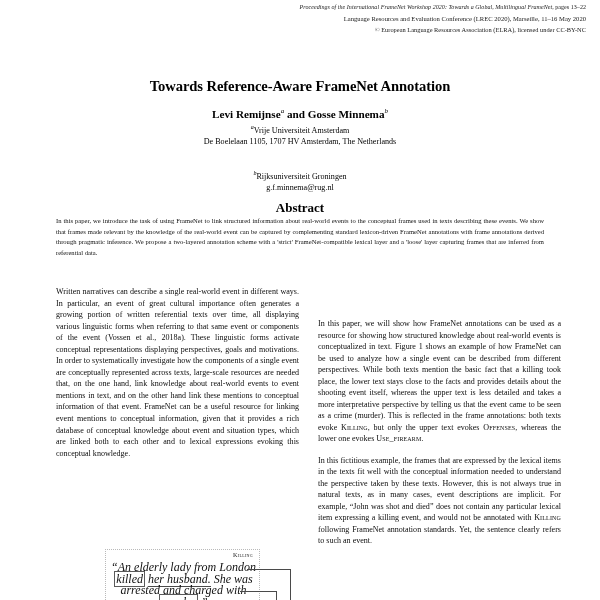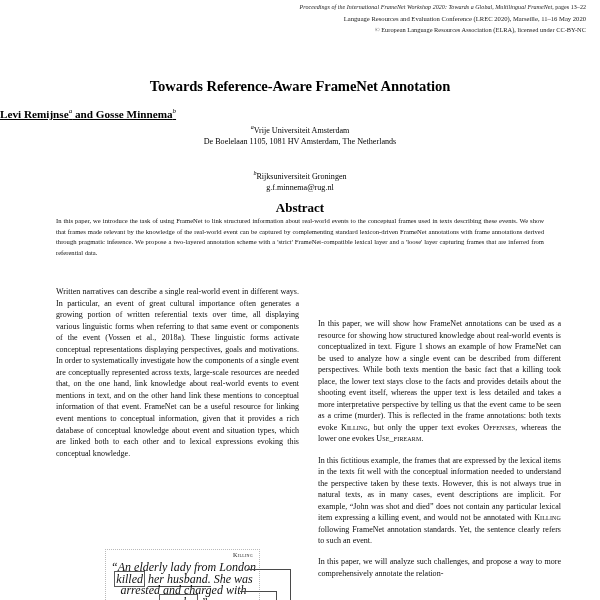--- a/index.html
+++ b/index.html
@@ -64,23 +64,23 @@
     text-align: center;
     font-size: 14.6px;
     font-weight: bold;
     letter-spacing: -0.1px;
   }
   .authors {
     position: absolute;
     top: 107px;
     left: 0;
     width: 600px;
+    text-align: center;
     font-size: 11.2px;
     font-weight: bold;
-    text-decoration: underline;
   }
   .authors sup {
     font-weight: normal;
     font-style: italic;
     font-size: 7px;
     vertical-align: super;
   }
   .affil {
     position: absolute;
     left: 0;
@@ -211,39 +211,38 @@
     <div class="line2">Language Resources and Evaluation Conference (LREC 2020), Marseille, 11–16 May 2020</div>
     <div class="line3">© European Language Resources Association (ELRA), licensed under CC-BY-NC</div>
   </div>
 
   <div class="title">Towards Reference-Aware FrameNet Annotation</div>
 
   <div class="authors"><span>Levi Remijnse</span><sup>a</sup><span> and Gosse Minnema</span><sup>b</sup></div>
 
   <div class="affil affil-a">
     <div><sup>a</sup><span>Vrije Universiteit Amsterdam</span></div>
-    <div>De Boelelaan 1105, 1081 HV Amsterdam, The Netherlands</div>
+    <div>De Boelelaan 1105, 1707 HV Amsterdam, The Netherlands</div>
   </div>
 
   <div class="affil affil-b">
     <div><sup>b</sup><span>Rijksuniversiteit Groningen</span></div>
     <div>g.f.minnema@rug.nl</div>
   </div>
 
   <div class="abstract-head">Abstract</div>
   <div class="abstract-body">In this paper, we introduce the task of using FrameNet to link structured information about real-world events to the conceptual frames used in texts describing these events. We show that frames made relevant by the knowledge of the real-world event can be captured by complementing standard lexicon-driven FrameNet annotations with frame annotations derived through pragmatic inference. We propose a two-layered annotation scheme with a 'strict' FrameNet-compatible lexical layer and a 'loose' layer capturing frames that are inferred from referential data.</div>
 
   <div class="col col-left">
     <p>Written narratives can describe a single real-world event in different ways. In particular, an event of great cultural importance often generates a growing portion of written referential texts over time, all displaying various linguistic forms when referring to that same event or components of the event (Vossen et al., 2018a). These linguistic forms activate conceptual representations displaying perspectives, goals and motivations. In order to systematically investigate how the components of a single event are conceptually represented across texts, large-scale resources are needed that, on the one hand, link knowledge about real-world events to event mentions in text, and on the other hand link these mentions to conceptual information of that event. FrameNet can be a useful resource for linking event mentions to conceptual information, given that it provides a rich database of conceptual knowledge about event and situation types, which are linked both to each other and to lexical expressions evoking this conceptual knowledge.</p>
   </div>
 
   <div class="col col-right">
     <p><span>In this paper, we will show how FrameNet annotations can be used as a resource for showing how structured knowledge about real-world events is conceptualized in text. Figure 1 shows an example of how FrameNet can be used to analyze how a single event can be described from different perspectives. While both texts mention the basic fact that a killing took place, the lower text stays close to the facts and provides details about the shooting event itself, whereas the upper text is less detailed and takes a more interpretative perspective by telling us that the event came to be seen as a crime (murder). This is reflected in the frame annotations: both texts evoke </span><span class="sc">Killing</span><span>, but only the upper text evokes </span><span class="sc">Offenses</span><span>, whereas the lower one evokes </span><span class="sc">Use_firearm</span><span>.</span></p>
     <p><span>In this fictitious example, the frames that are expressed by the lexical items in the texts fit well with the conceptual information needed to understand the perspective taken by these texts. However, this is not always true in natural texts, as in many cases, event descriptions are implicit. For example, “John was shot and died” does not contain any particular lexical item expressing a killing event, and would not be annotated with </span><span class="sc">Killing</span><span> following FrameNet annotation standards. Yet, the sentence clearly refers to such an event.</span></p>
-    <p>In this paper, we will analyze such challenges, and propose a way to more comprehensively annotate the relation-</p>
   </div>
 
   <div class="figure">
     <div class="fig-frame-label">Killing</div>
     <div class="fig-text"><span>“An elderly lady from London </span><span class="boxed">killed</span> <span class="uline">her husband.</span><span> She was arrested and</span> <span>charged with </span><span class="boxed">murder</span><span>.”</span></div>
   </div>
   <div class="connector conn-h1"></div>
   <div class="connector conn-v1"></div>
   <div class="connector conn-h2"></div>
   <div class="connector conn-v2"></div>

